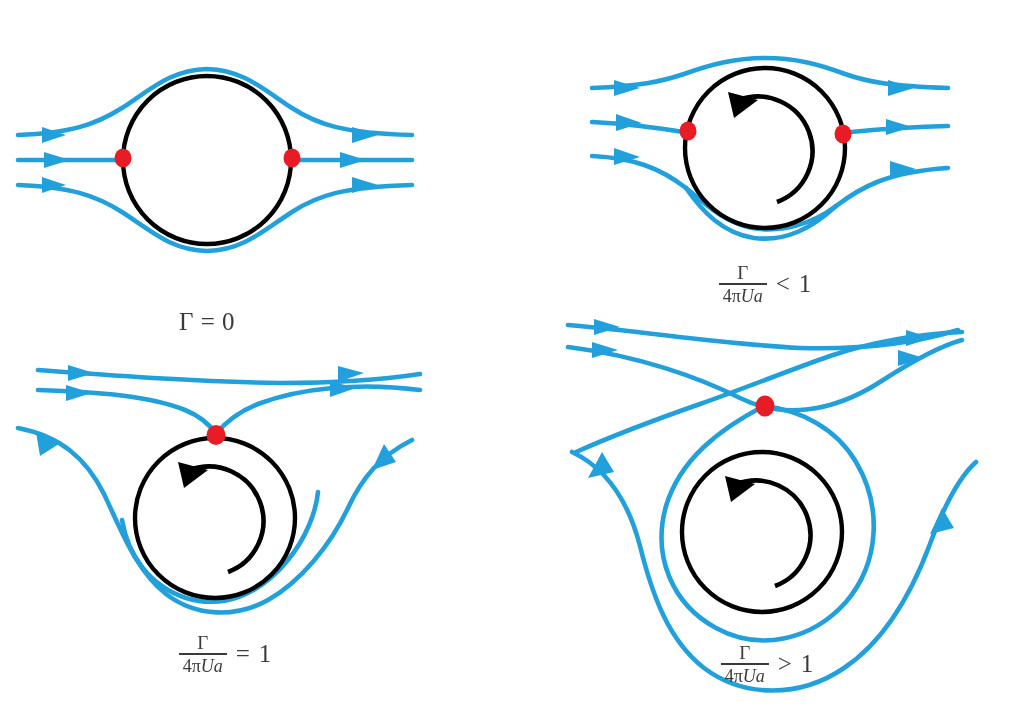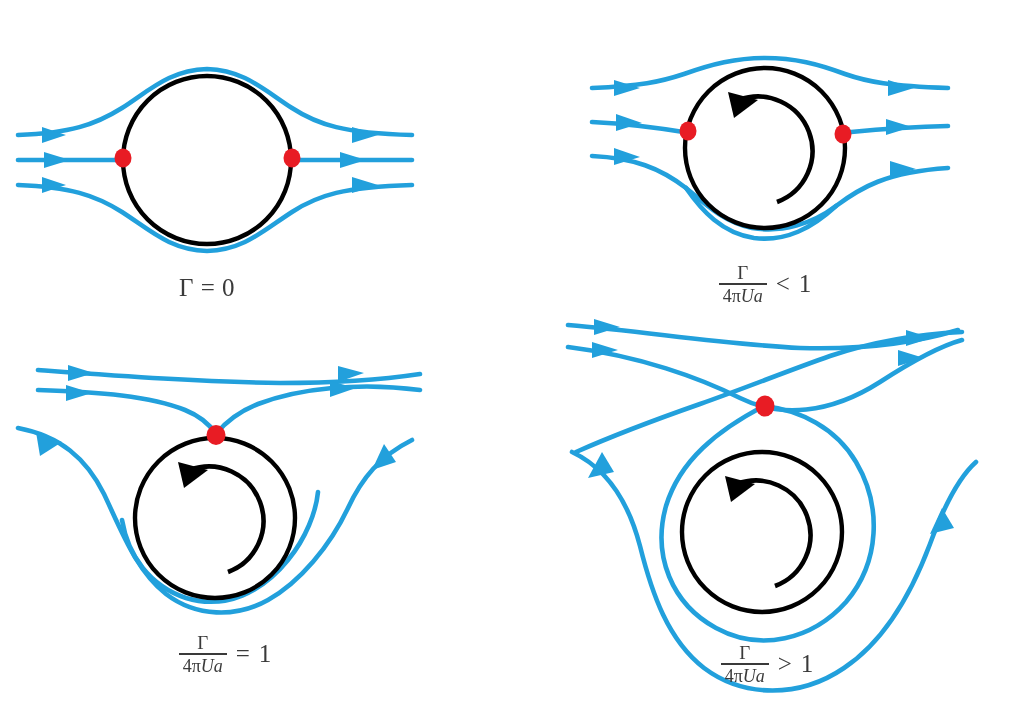--- a/index.html
+++ b/index.html
@@ -27,20 +27,21 @@
     justify-content: center;
     gap: 9px;
     font-family: "Liberation Serif", serif;
     color: #3a3a3a;
     white-space: nowrap;
     user-select: none;
   }
   .cap-simple {
     font-size: 25px;
     letter-spacing: 0.5px;
+    margin-top: 34px;
   }
   .frac {
     display: inline-flex;
     flex-direction: column;
     align-items: center;
     justify-content: center;
     line-height: 1;
     vertical-align: middle;
   }
   .frac .num {

